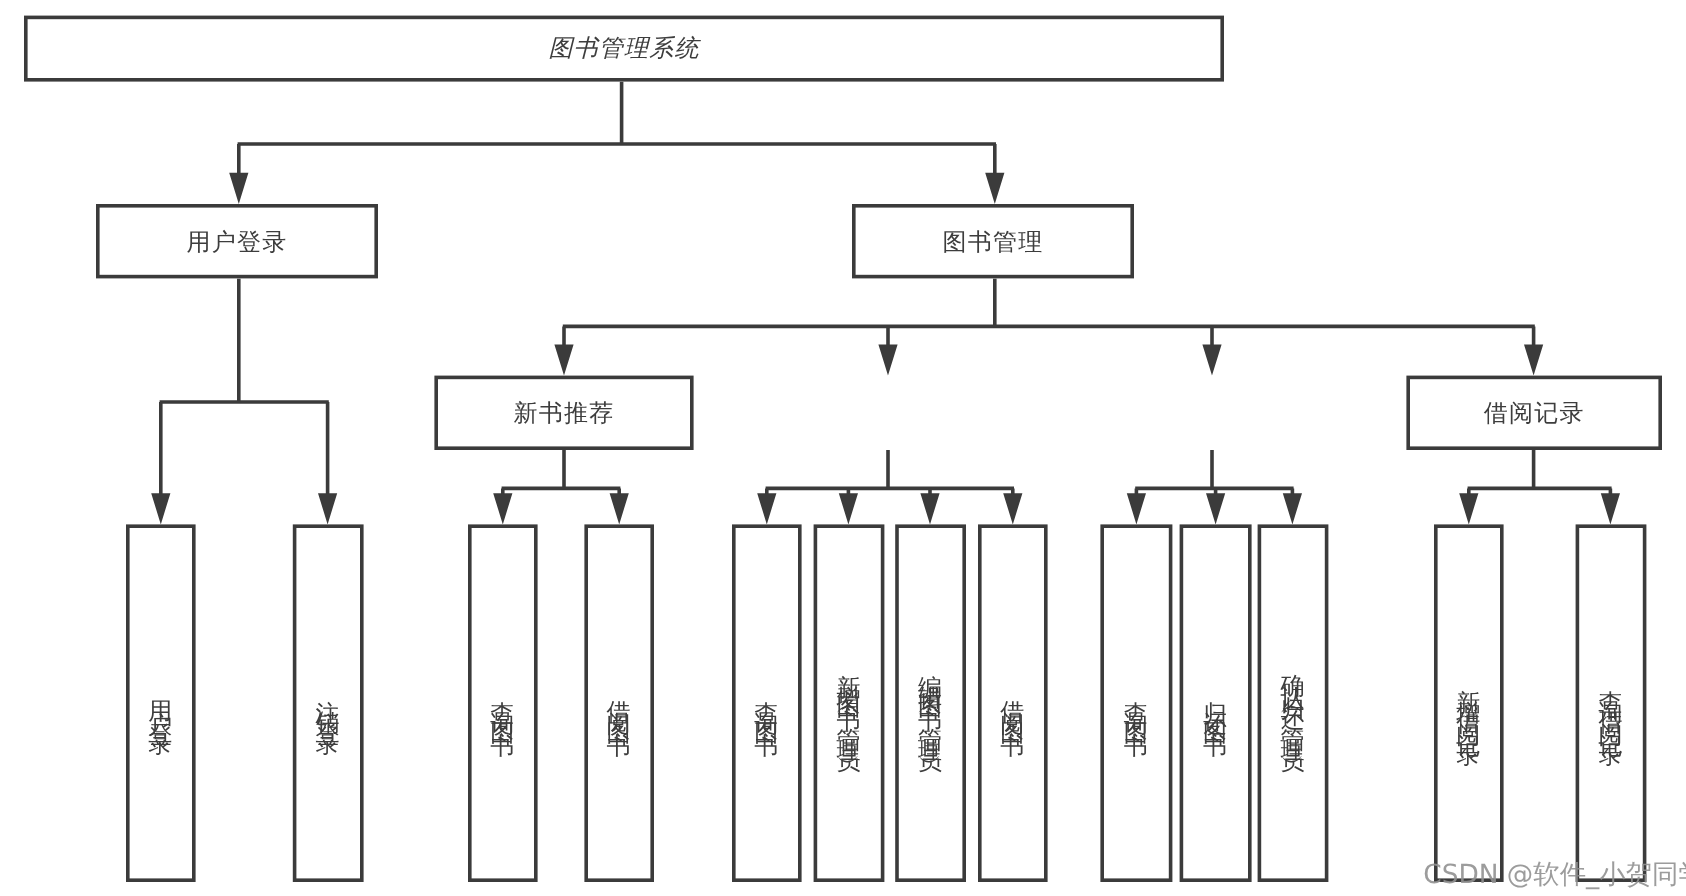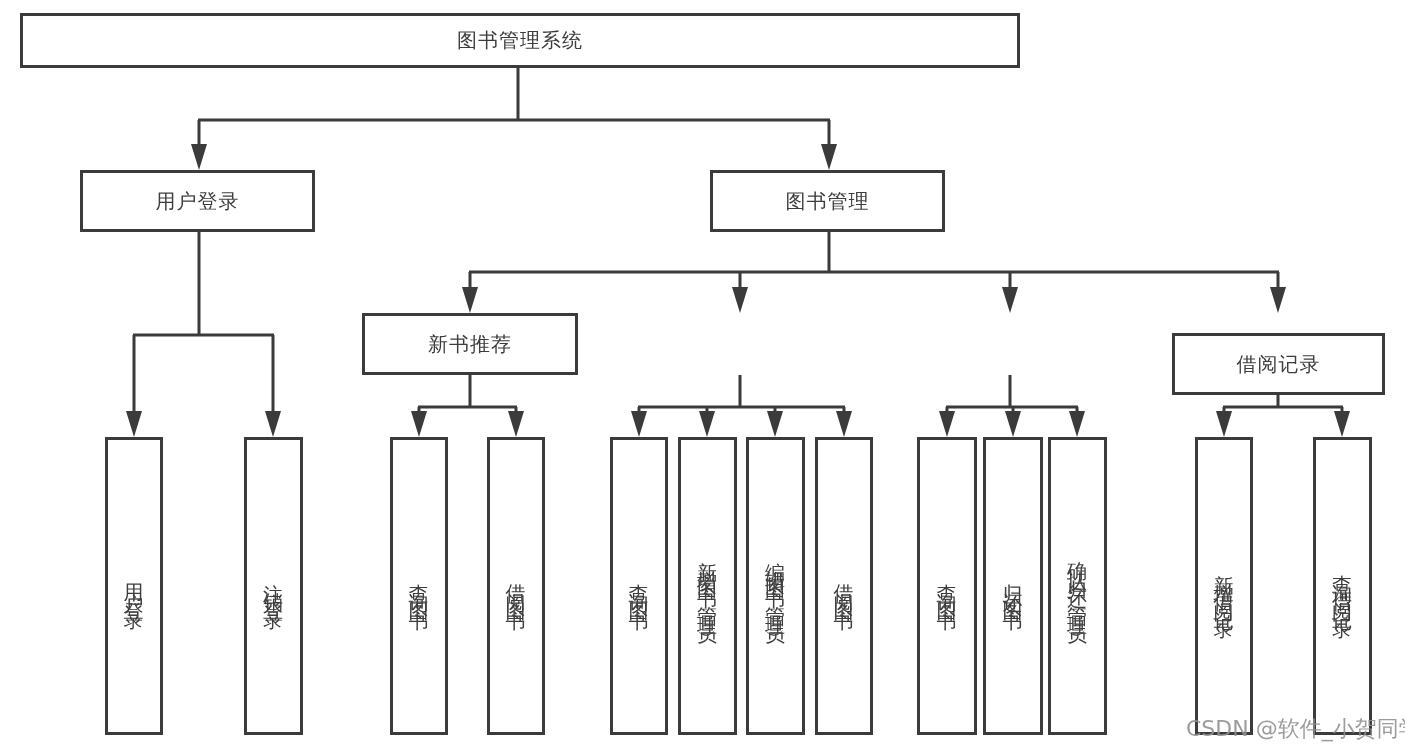--- a/index.html
+++ b/index.html
@@ -100,27 +100,27 @@
              M699 411 L715 411 L707 437 Z
              M767 411 L783 411 L775 437 Z
              M836 411 L852 411 L844 437 Z
              M939 411 L955 411 L947 437 Z
              M1005 411 L1021 411 L1013 437 Z
              M1069 411 L1085 411 L1077 437 Z
              M1216 411 L1232 411 L1224 437 Z
              M1334 411 L1350 411 L1342 437 Z"></path>
   </svg>
 
-  <div class="box" style="left:20px; top:13px; width:1000px; height:55px;">图书管理系统</div>
+  <div class="box" style="left:20px; top:13px; width:1000px; height:55px;font-style:italic;">图书管理系统</div>
 
   <div class="box" style="left:80px; top:170px; width:235px; height:62px;">用户登录</div>
   <div class="box" style="left:362px; top:313px; width:216px; height:62px;">新书推荐</div>
 
   <div class="box" style="left:710px; top:170px; width:235px; height:62px;">图书管理</div>
-  <div class="box" style="left:1172px; top:313px; width:213px; height:62px;margin-top:20px;">借阅记录</div>
+  <div class="box" style="left:1172px; top:313px; width:213px; height:62px;">借阅记录</div>
 
   <div class="box vbox" style="left:105px; top:437px; width:58px; height:298px;">
     <span>用户登录</span>
   </div>
   <div class="box vbox" style="left:244px; top:437px; width:59px; height:298px;">
     <span>注销登录</span>
   </div>
 
   <div class="box vbox" style="left:390px; top:437px; width:58px; height:298px;">
     <span>查询图书</span>

